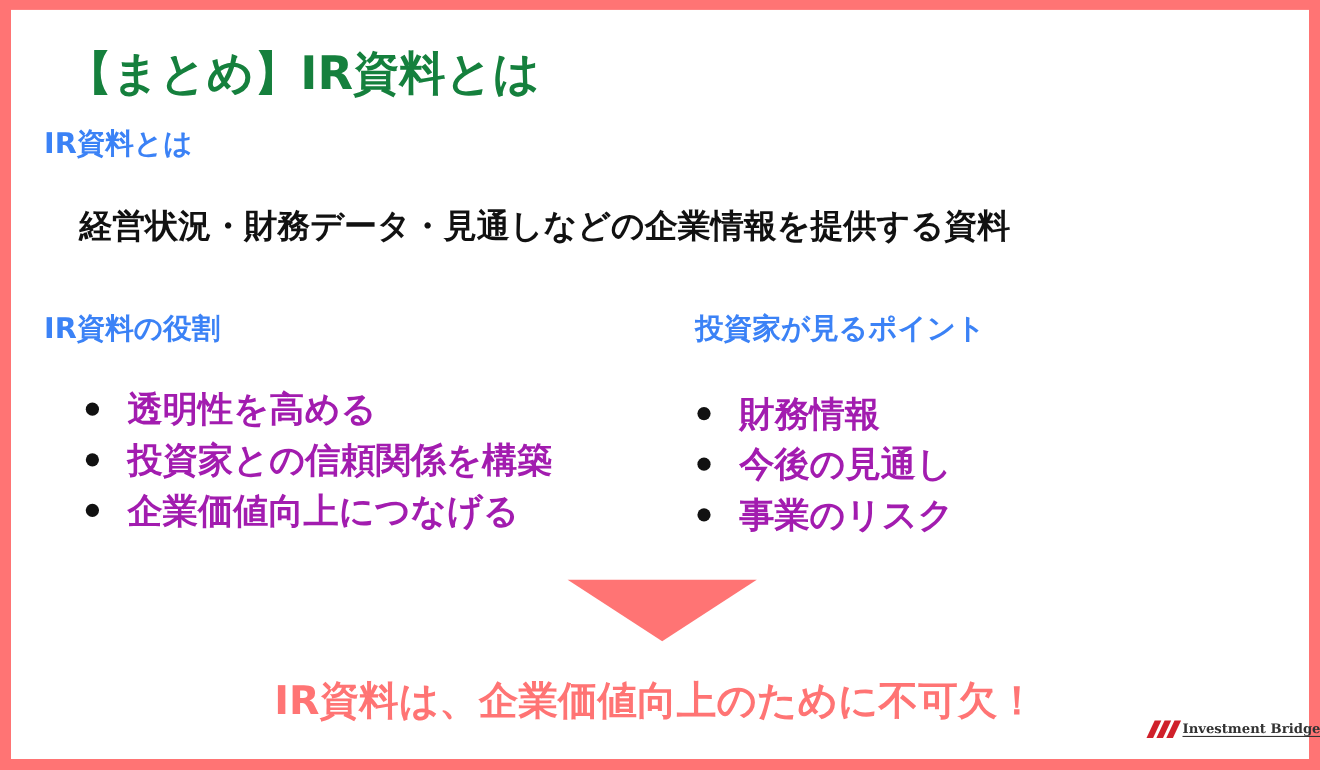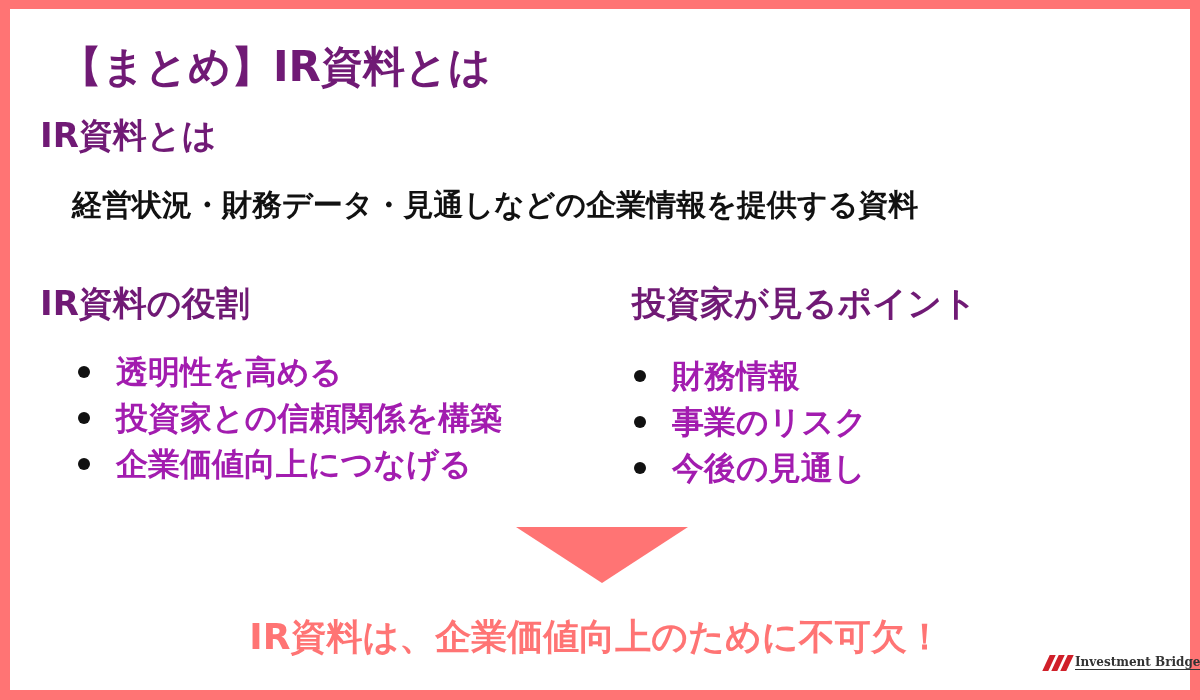--- a/index.html
+++ b/index.html
@@ -4,25 +4,25 @@
   <style>
     * { margin: 0; padding: 0; box-sizing: border-box; }
     html, body { width: 1200px; height: 700px; overflow: hidden; background: #ff7474; }
     body { font-family: "DejaVu Sans", "Liberation Sans", sans-serif; }
     .frame {
       position: absolute; left: 10px; top: 9px; width: 1180px; height: 681px;
       background: #ffffff;
     }
     .title {
       position: absolute; left: 50px; top: 30px;
-      font-size: 42px; font-weight: bold; color: #701a75; letter-spacing: 0px;
+      font-size: 42px; font-weight: bold; color: #15803d; letter-spacing: 0px;
       white-space: nowrap;
     }
     .h-pink {
-      position: absolute; color: #701a75; font-weight: bold; font-size: 34px; white-space: nowrap;
+      position: absolute; color: #3b82f6; font-weight: bold; font-size: 26px; white-space: nowrap;
     }
     .def {
       position: absolute; left: 62px; top: 176px;
       font-size: 30px; font-weight: bold; color: #111; white-space: nowrap; text-align: right;
     }
     ul.bullets { position: absolute; list-style: none; }
     ul.bullets li {
       font-size: 32px; font-weight: bold; color: #a21caf; line-height: 46px; white-space: nowrap;
       display: flex; align-items: center;
     }
@@ -79,25 +79,25 @@
   </ul>
 
   <div class="h-pink" style="left:590px; top:272px;margin-left:32px;">投資家が見るポイント</div>
   <ul class="bullets" style="left:620px; top:344px;">
     <li>
         <span class="dot"></span>
         <span>財務情報</span>
       </li>
     <li>
         <span class="dot"></span>
-        <span>事業のリスク</span>
+        <span>今後の見通し</span>
       </li>
     <li>
         <span class="dot"></span>
-        <span>今後の見通し</span>
+        <span>事業のリスク</span>
       </li>
   </ul>
 
   <div class="arrow"></div>
 
   <div class="conclusion">IR資料は、企業価値向上のために不可欠！</div>
 
   <div class="logo">
     <div class="logo-mark">
         <span></span>

